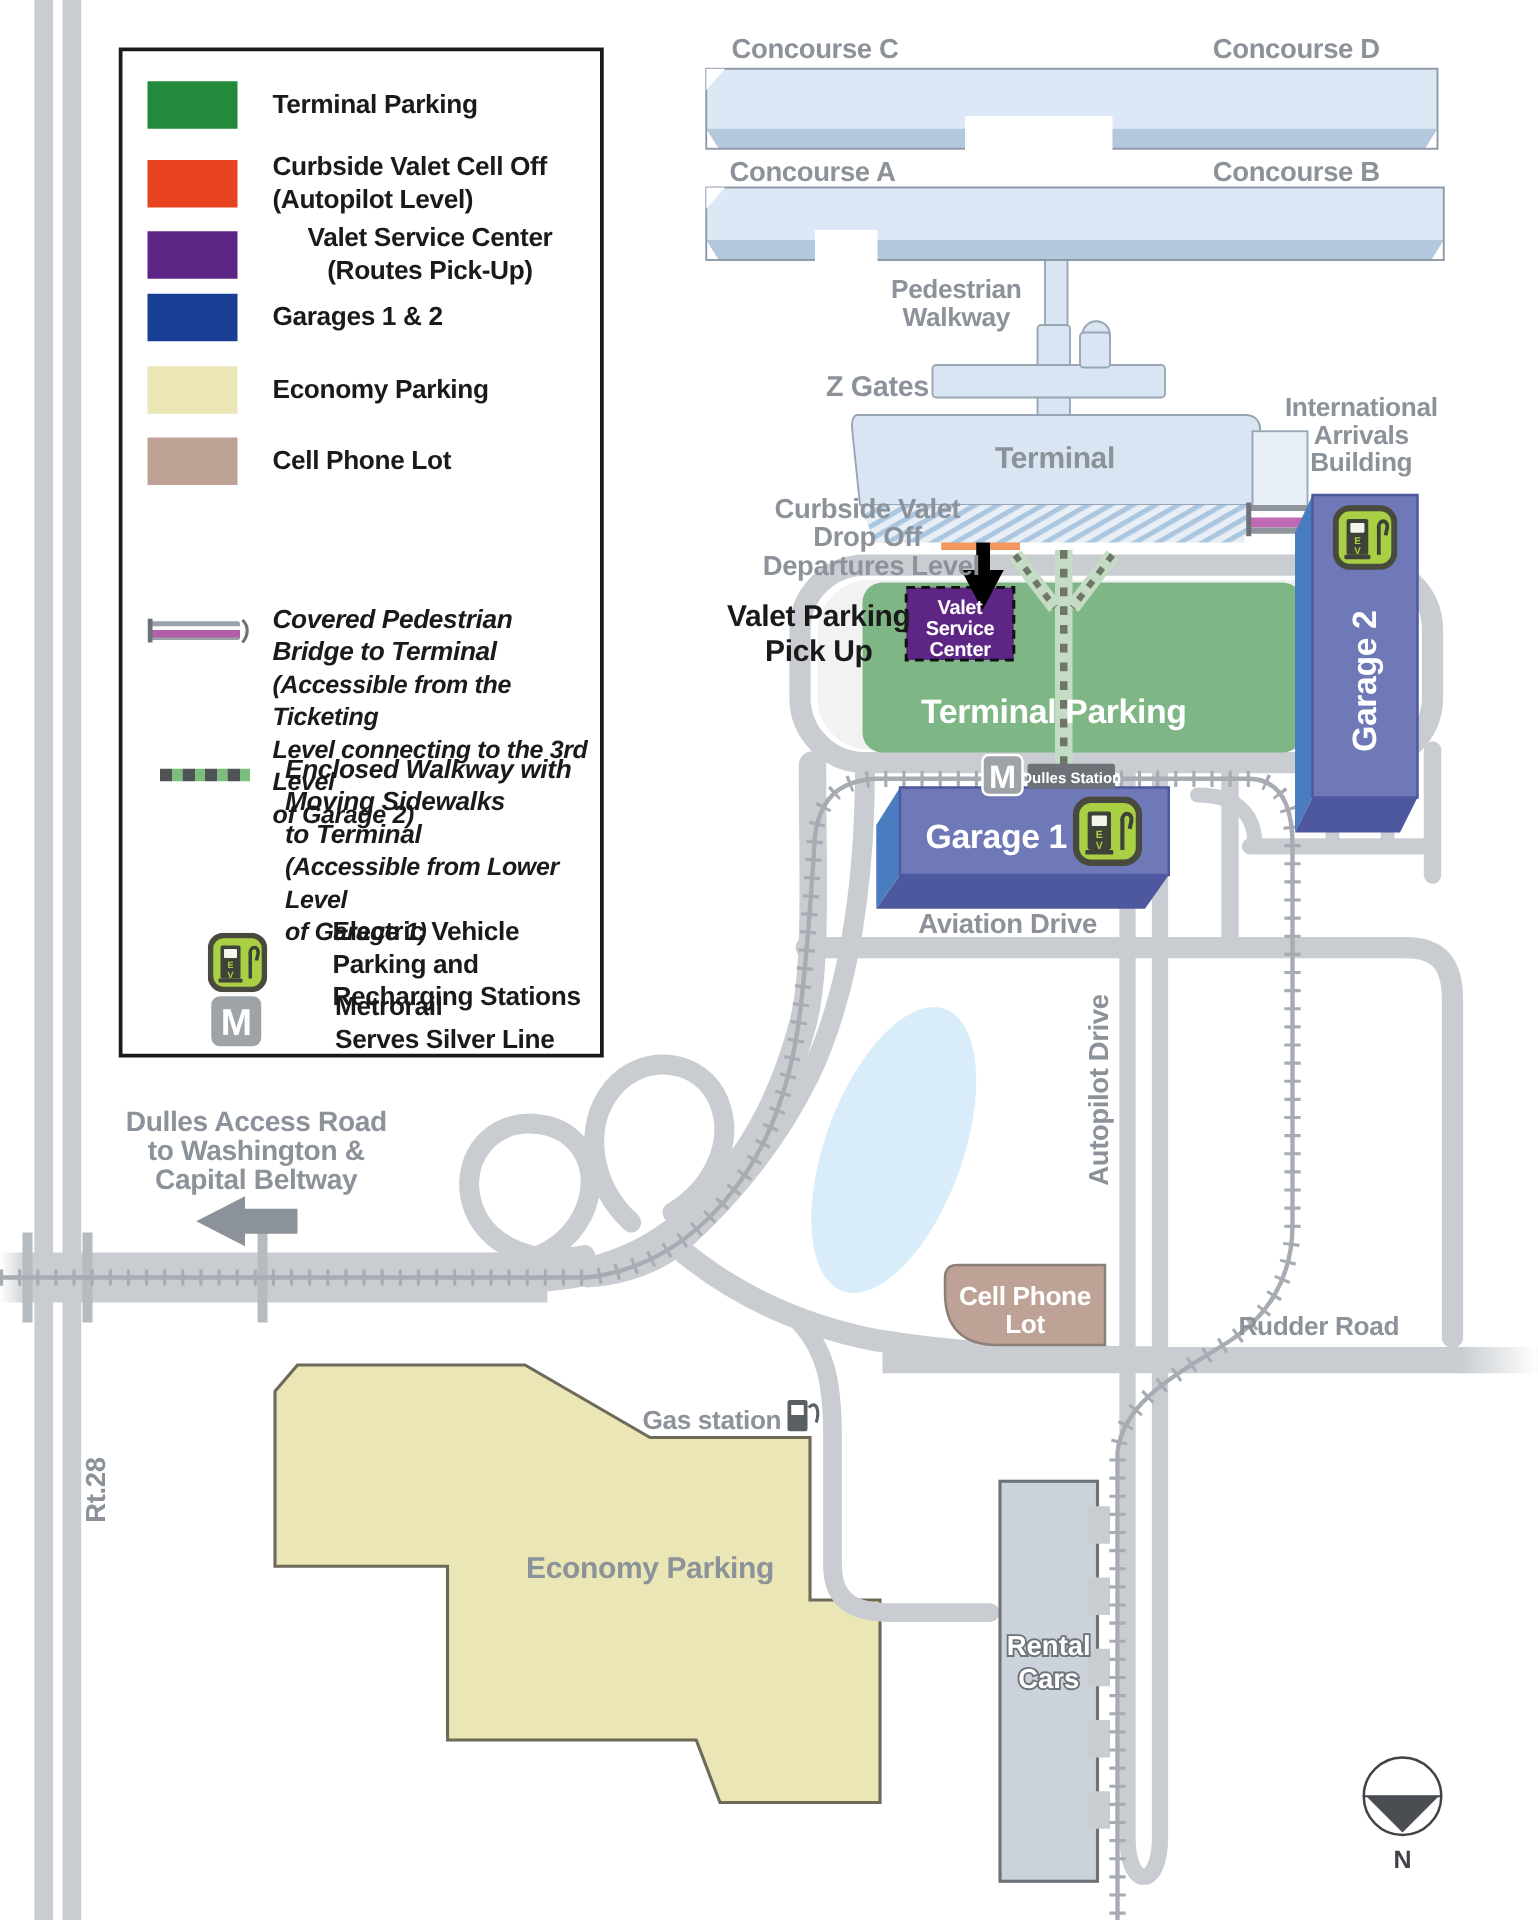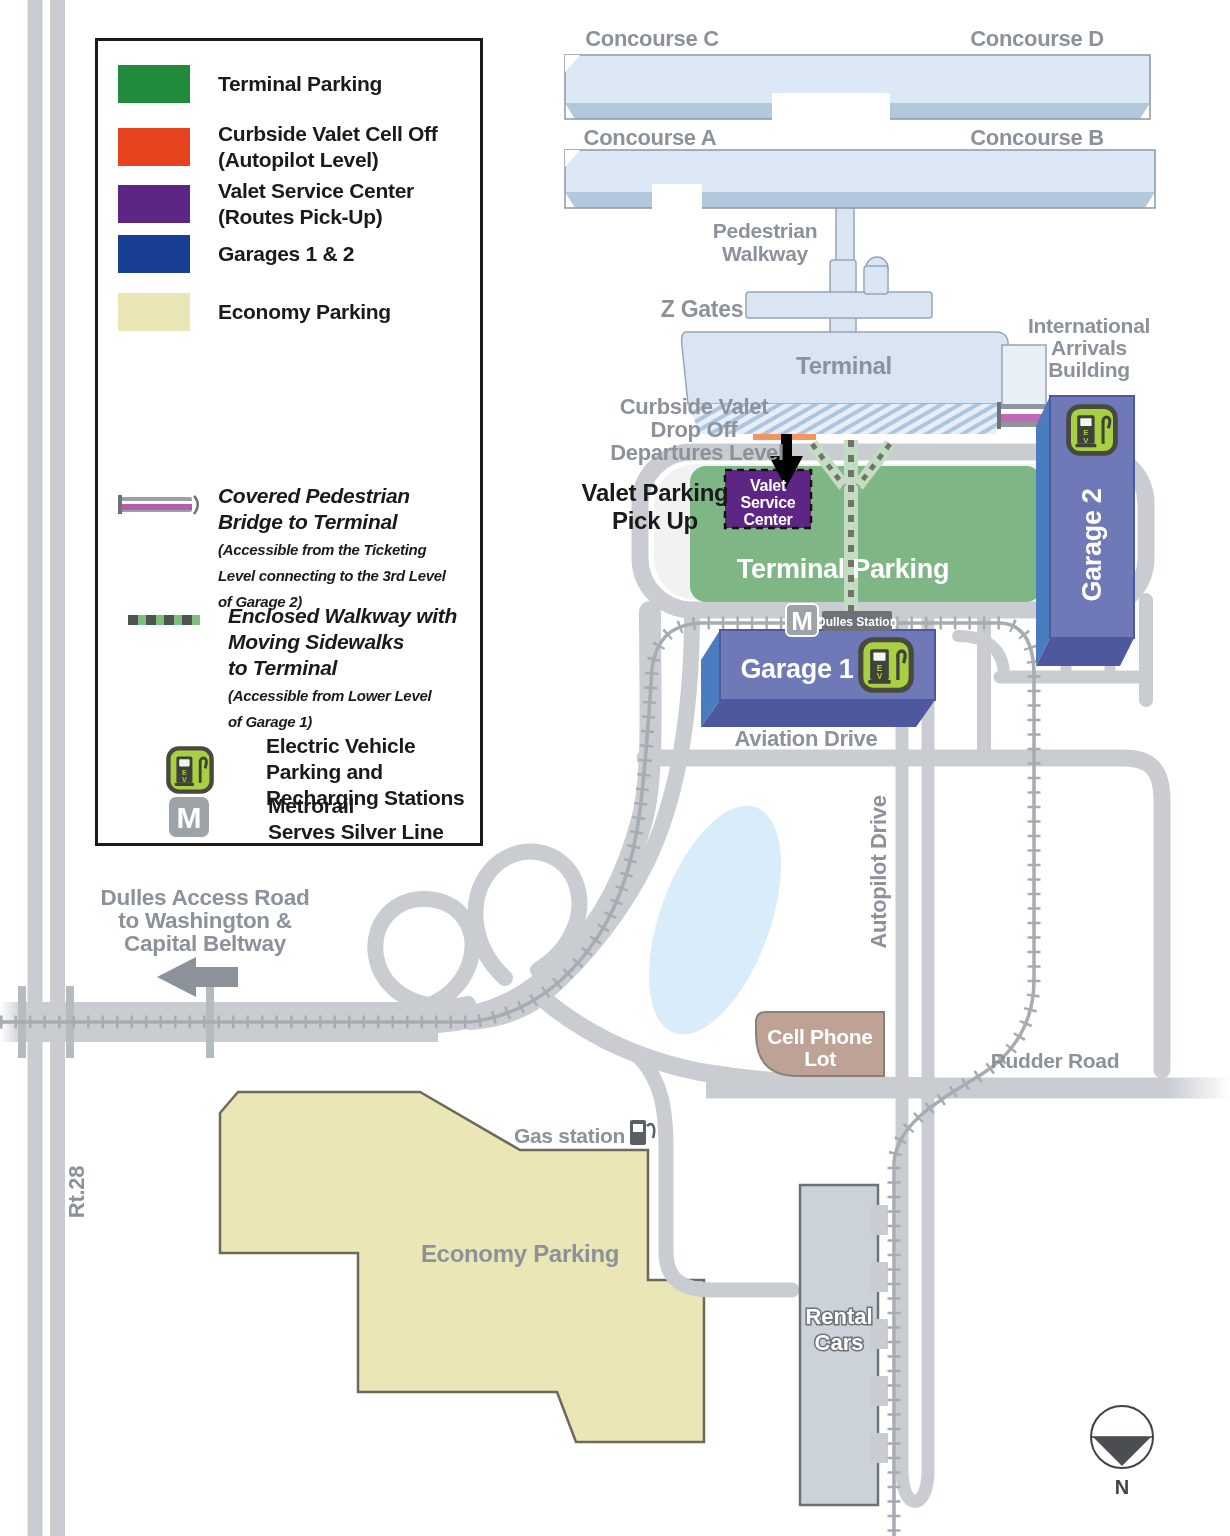--- a/index.html
+++ b/index.html
@@ -10,21 +10,21 @@
   .lbl-gray{fill:#8C929A;font-weight:bold;letter-spacing:-0.3px;}
   .lbl-black{fill:#1A1A1A;font-weight:bold;letter-spacing:-0.3px;}
   .lbl-white{fill:#ffffff;font-weight:bold;letter-spacing:-0.3px;}
   
   .legend{position:absolute;left:95px;top:38px;width:388px;height:808px;background:#fff;
           border:3px solid #1A1A1A;box-sizing:border-box;z-index:5;}
   .lrow{position:absolute;left:20px;right:10px;display:flex;align-items:center;}
   .lrow.top{align-items:flex-start;font-style:italic;}
   .licon{flex:0 0 100px;width:100px;}
   .ltext{flex:1;color:#1A1A1A;font-weight:bold;font-size:21px;line-height:26px;letter-spacing:-0.3px;}
-  .lnote{font-size:15px;line-height:19px;font-weight:bold;}
+  .lnote{font-size:20px;line-height:19px;font-weight:bold;}
   .swatch{width:72px;height:38px;}
 </style>
 </head>
 <body>
 
 <div class="stage">
 
 <svg class="map-svg" width="1230" height="1536" viewBox="0 0 1230 1536">
   <defs>
     <pattern id="hatch" patternUnits="userSpaceOnUse" width="9" height="9" patternTransform="rotate(60)">
@@ -242,38 +242,44 @@
         </div>
     <div class="ltext"><span>Terminal Parking</span></div>
   </div>
   <div class="lrow" style="top:80px;">
     <div class="licon">
           <div class="swatch" style="background:#E8431F;"></div>
         </div>
     <div class="ltext"><span>Curbside Valet Cell Off</span><br>
       <span>(Autopilot Level)</span></div>
   </div>
-  <div class="lrow" style="top:137px;">
+  <div class="lrow" style="top:137px;text-align:center;">
     <div class="licon">
           <div class="swatch" style="background:#5E2684;"></div>
         </div>
     <div class="ltext"><span>Valet Service Center</span><br>
       <span>(Routes Pick-Up)</span></div>
   </div>
   <div class="lrow" style="top:194px;align-items:center;">
     <div class="licon">
           <div class="swatch" style="background:#183F94;"></div>
         </div>
     <div class="ltext"><span>Garages 1 &amp; 2</span></div>
   </div>
   <div class="lrow" style="top:252px;">
     <div class="licon">
           <div class="swatch" style="background:#EBE6B5;"></div>
         </div>
     <div class="ltext"><span>Economy Parking</span></div>
+  </div>
+  <div class="lrow" style="top:309px;">
+    <div class="licon">
+          <div class="swatch" style="background:#BFA296;"></div>
+        </div>
+    <div class="ltext"><span>Cell Phone Lot</span></div>
   </div>
   <div class="lrow top" style="top:442px;">
     <div class="licon" style="padding-top:10px;">
       <svg width="82" height="24">
         <rect x="2" y="4" width="72" height="15" rx="2" fill="#9BA1A8"></rect>
         <rect x="2" y="8" width="72" height="4" fill="#fff"></rect>
         <rect x="2" y="11" width="72" height="6" fill="#B15FA8"></rect>
         <rect x="0" y="2" width="4" height="19" fill="#6D7278"></rect>
         <path d="M 76 3 C 81 8 81 15 76 21" stroke="#6D7278" stroke-width="2.5" fill="none"></path>
       </svg>

